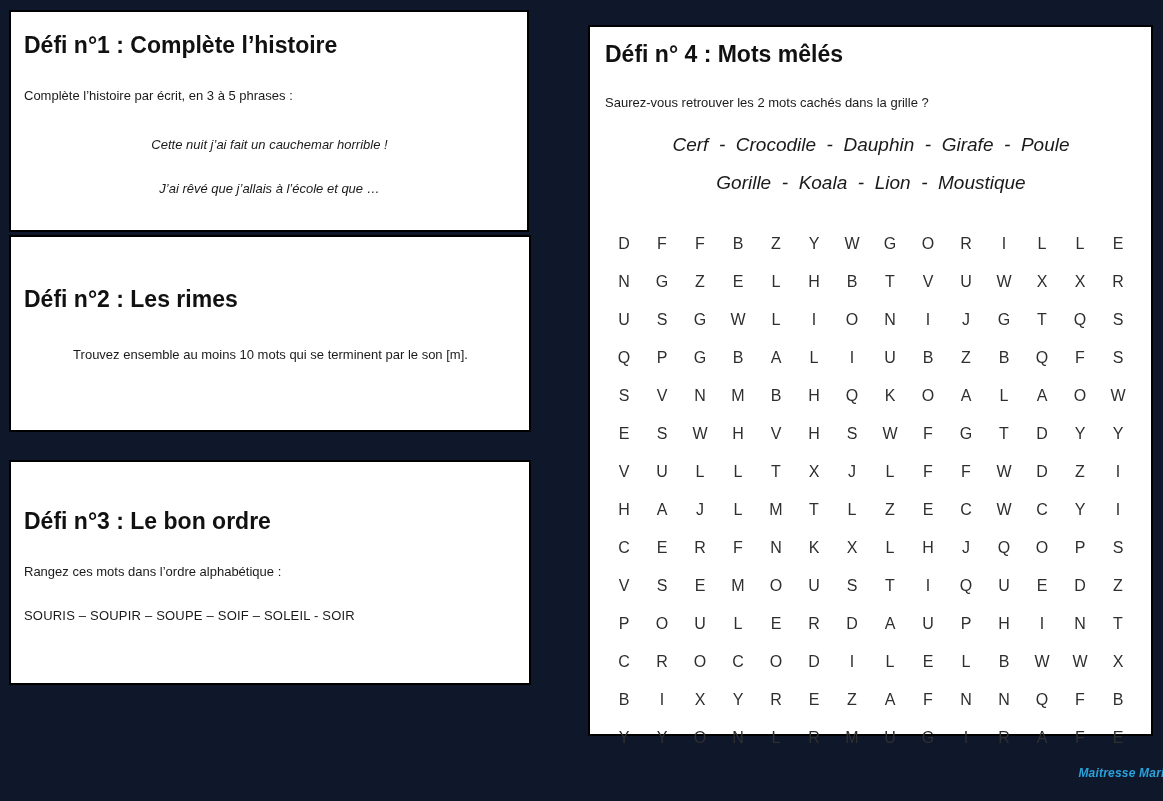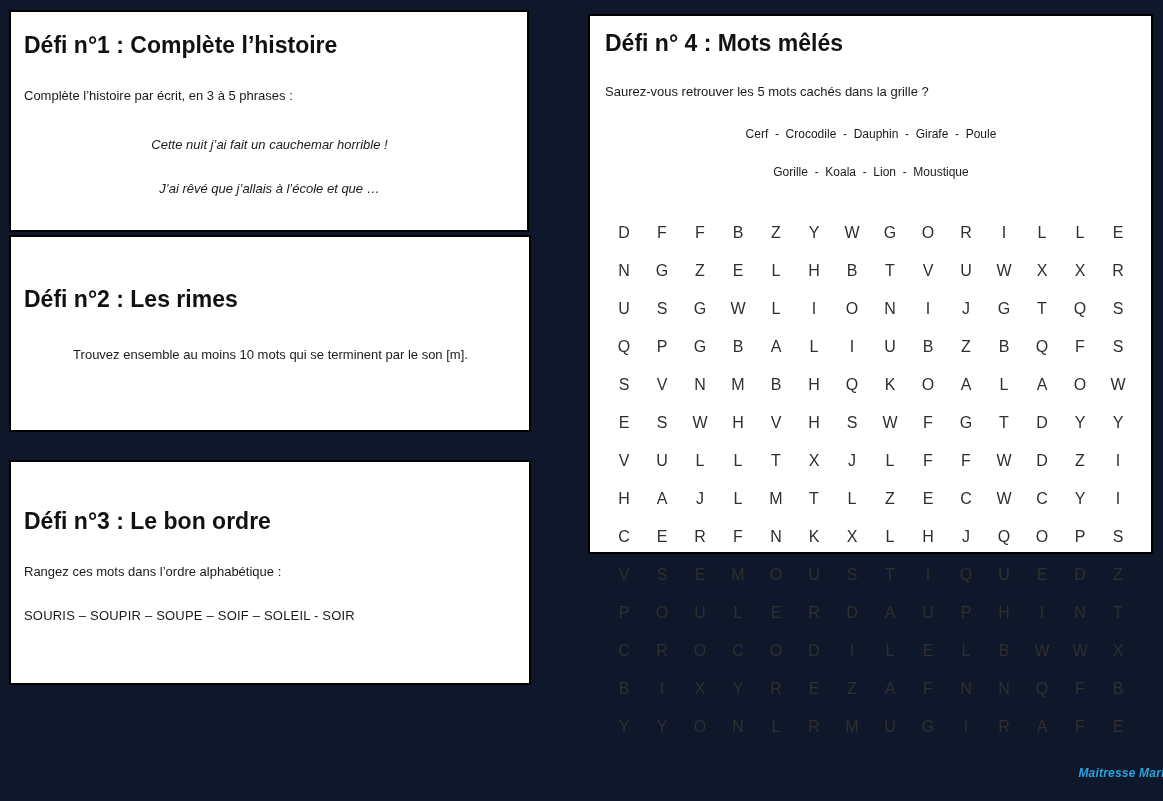--- a/index.html
+++ b/index.html
@@ -13,37 +13,37 @@
 
   .box {
     position: absolute;
     border: 2px solid #000;
     background: #fff;
     box-sizing: border-box;
   }
   #box1 { left: 9px;   top: 10px;  width: 520px; height: 222px; padding: 20px 12px 0 13px; }
   #box2 { left: 9px;   top: 235px; width: 522px; height: 197px; padding: 49px 12px 0 13px; }
   #box3 { left: 9px;   top: 460px; width: 522px; height: 225px; padding: 46px 12px 0 13px; }
-  #box4 { left: 588px; top: 14px;  width: 565px; height: 540px; padding: 14px 14px 0 15px; }
+  #box4 { left: 588px; top: 25px;  width: 565px; height: 711px; padding: 14px 14px 0 15px; }
 
   .title { font-size: 23px; font-weight: 700; line-height: 26px; margin: 0; color: #111; }
   .body-text { font-size: 13px; line-height: 24px; margin: 0; color: #1a1a1a; }
 
   #box1 .intro { margin-top: 26px; }
   .italic-line { font-style: italic; text-align: center; }
   #box1 .italic-line.first  { margin-top: 25px; }
   #box1 .italic-line.second { margin-top: 20px; }
 
   #box2 .paragraph { margin-top: 27px; line-height: 32px; text-align: center; }
 
   #box3 .intro { margin-top: 26px; }
   #box3 .word-sequence { margin-top: 20px; letter-spacing: 0.2px; }
 
   #box4 .intro { margin-top: 24px; white-space: nowrap; }
-  .word-list { margin: 14px; text-align: center; white-space: pre-wrap; font-size: 12px; line-height: 24px; }
+  .word-list { margin: 14px; text-align: center; white-space: pre-wrap; font-size: 19px; line-height: 24px; font-style: italic; }
   .word-list.line1 { margin-top: 18px; }
   .word-list.line2 { margin-top: 6px; }
 
   .ws-grid {
     margin-top: 30px;
     display: grid;
     grid-template-columns: repeat(14, 38px);
     grid-auto-rows: 38px;
     width: 532px;
   }
@@ -77,21 +77,21 @@
   </section>
 
   <section class="box" id="box3">
     <h2 class="title">Défi n°3 : Le bon ordre</h2>
     <p class="body-text intro">Rangez ces mots dans l’ordre alphabétique :</p>
     <p class="body-text word-sequence">SOURIS – SOUPIR – SOUPE – SOIF – SOLEIL - SOIR</p>
   </section>
 
   <section class="box" id="box4">
     <h2 class="title">Défi n° 4 : Mots mêlés</h2>
-    <p class="body-text intro">Saurez-vous retrouver les 5 mots cachés dans la grille ?</p>
+    <p class="body-text intro">Saurez-vous retrouver les 2 mots cachés dans la grille ?</p>
     <p class="word-list line1">Cerf  -  Crocodile  -  Dauphin  -  Girafe  -  Poule</p>
     <p class="word-list line2">Gorille  -  Koala  -  Lion  -  Moustique</p>
     <div class="ws-grid">
         <span class="ws-cell">D</span>
         <span class="ws-cell">F</span>
         <span class="ws-cell">F</span>
         <span class="ws-cell">B</span>
         <span class="ws-cell">Z</span>
         <span class="ws-cell">Y</span>
         <span class="ws-cell">W</span>

